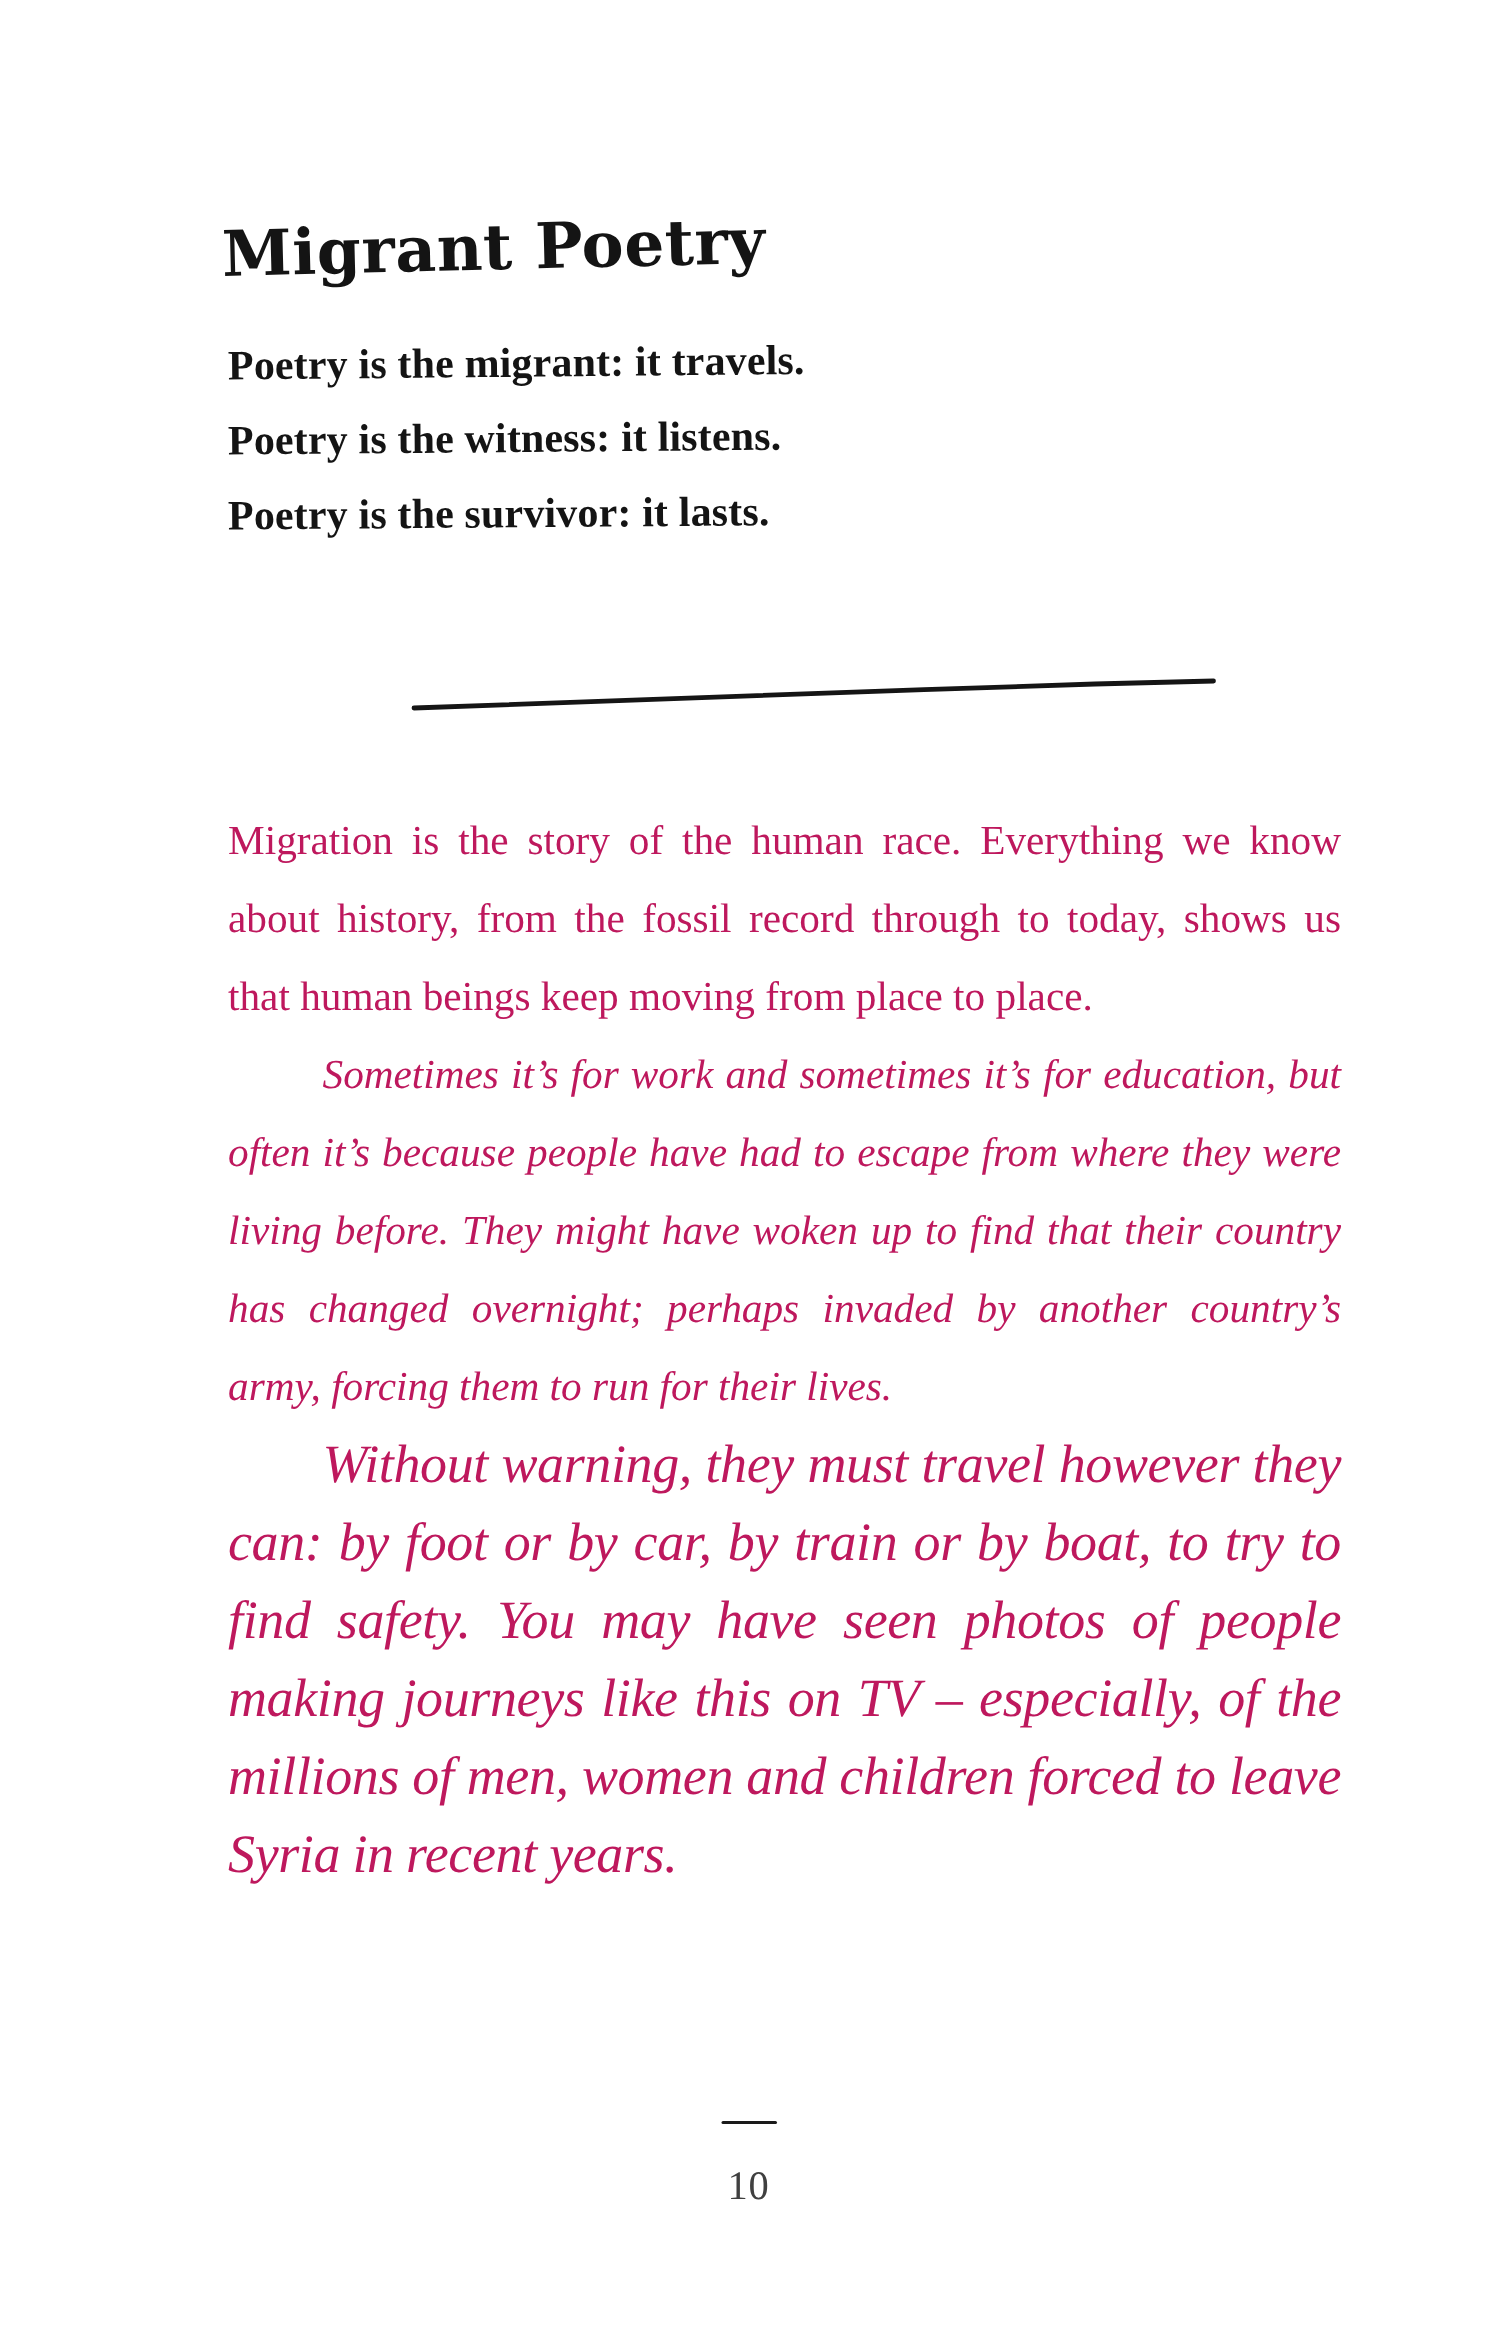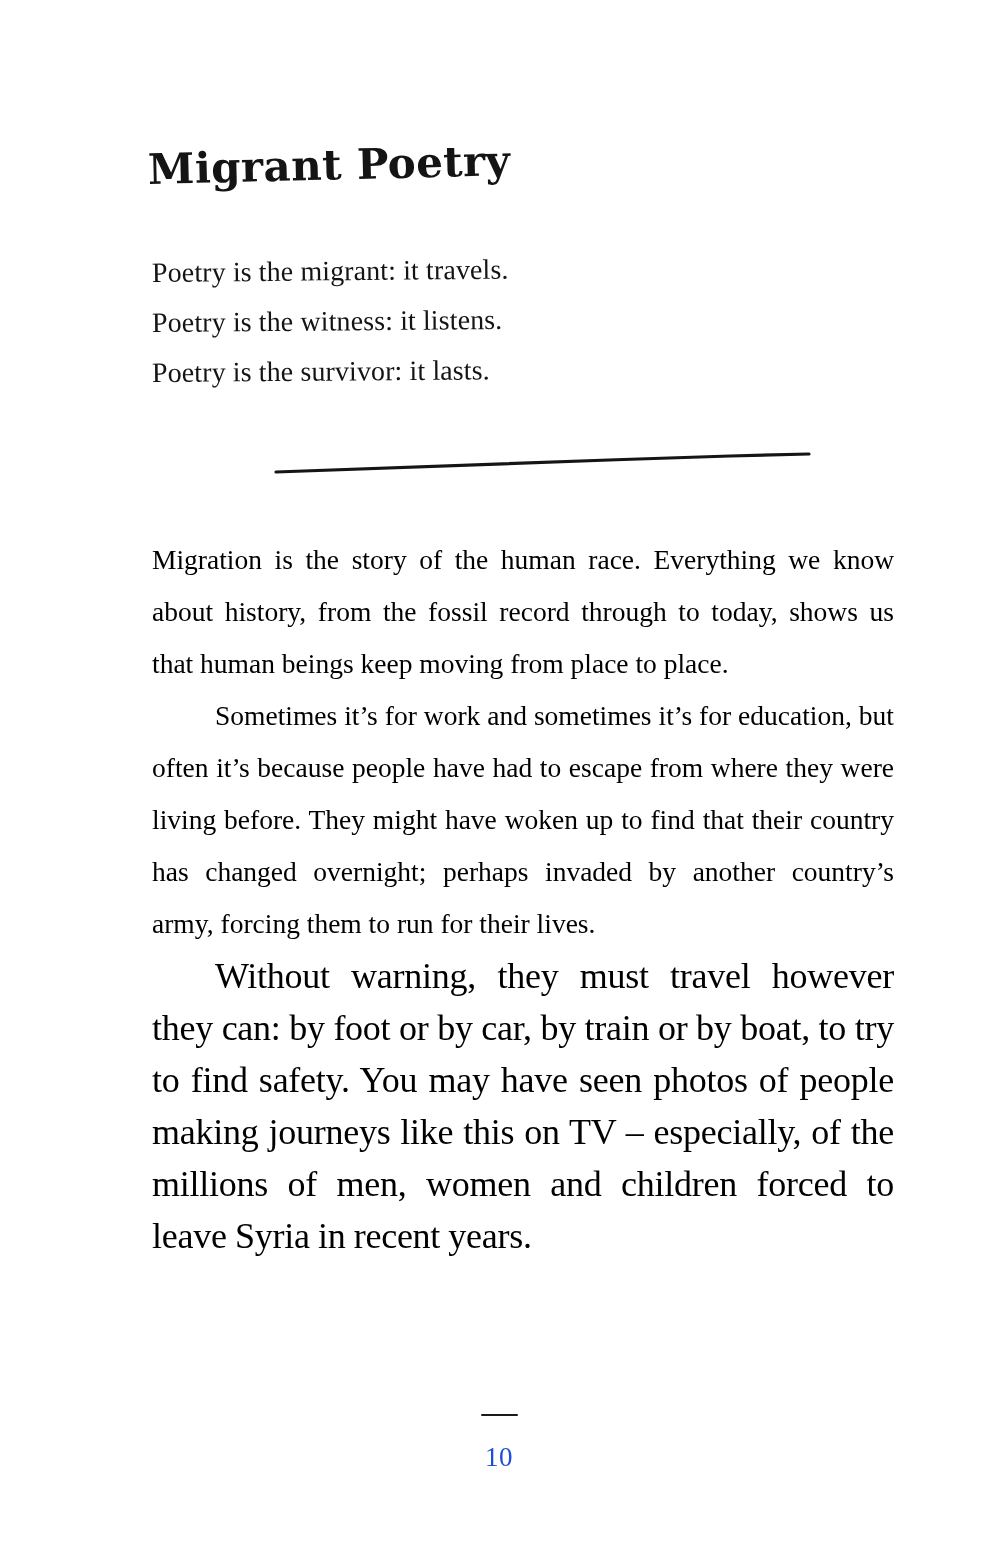--- a/index.html
+++ b/index.html
@@ -32,22 +32,23 @@
     color: #141414;
     transform: rotate(-1.4deg);
     transform-origin: left center;
     white-space: nowrap;
   }
 
   
   .epigraph {
     position: absolute;
     left: 152px;
-    top: 248px;
+    top: 220px;
     width: 742px;
+    font-weight: bold;
   }
 
   .epigraph-line {
     font-size: 28px;
     line-height: 50px;
     color: #141414;
     white-space: nowrap;
     letter-spacing: 0.1px;
   }
   .epigraph-line:nth-child(1) { transform: rotate(-0.55deg); transform-origin: left center; }
@@ -71,24 +72,24 @@
     top: 534px;
     width: 742px;
   }
 
   .para {
     margin: 0;
     font-size: 27.5px;
     line-height: 52px;
     text-align: justify;
     text-align-last: left;
-    color: #000000;
+    color: #be185d;
     hyphens: none;
   }
-  .para + .para { margin-top: 0; }
+  .para + .para { margin-top: 0; font-style: italic; }
   .para.indent { text-indent: 63px; }
 
   
   .para.tight {
     font-size: 36px;
     letter-spacing: -0.25px;
     word-spacing: -0.5px;
   }
 
   
@@ -101,21 +102,21 @@
   }
   .footer-rule {
     width: 37px;
     height: 2px;
     margin: 0 auto 26px auto;
     background: #1a1a1a;
     border-radius: 1px;
   }
   .page-number {
     font-size: 27px;
-    color: #1d4ed8;
+    color: #404040;
     letter-spacing: 0.5px;
   }
 </style>
 </head>
 <body>
 
 <div class="page">
 
   <h1 class="chapter-title">Migrant Poetry</h1>
 

